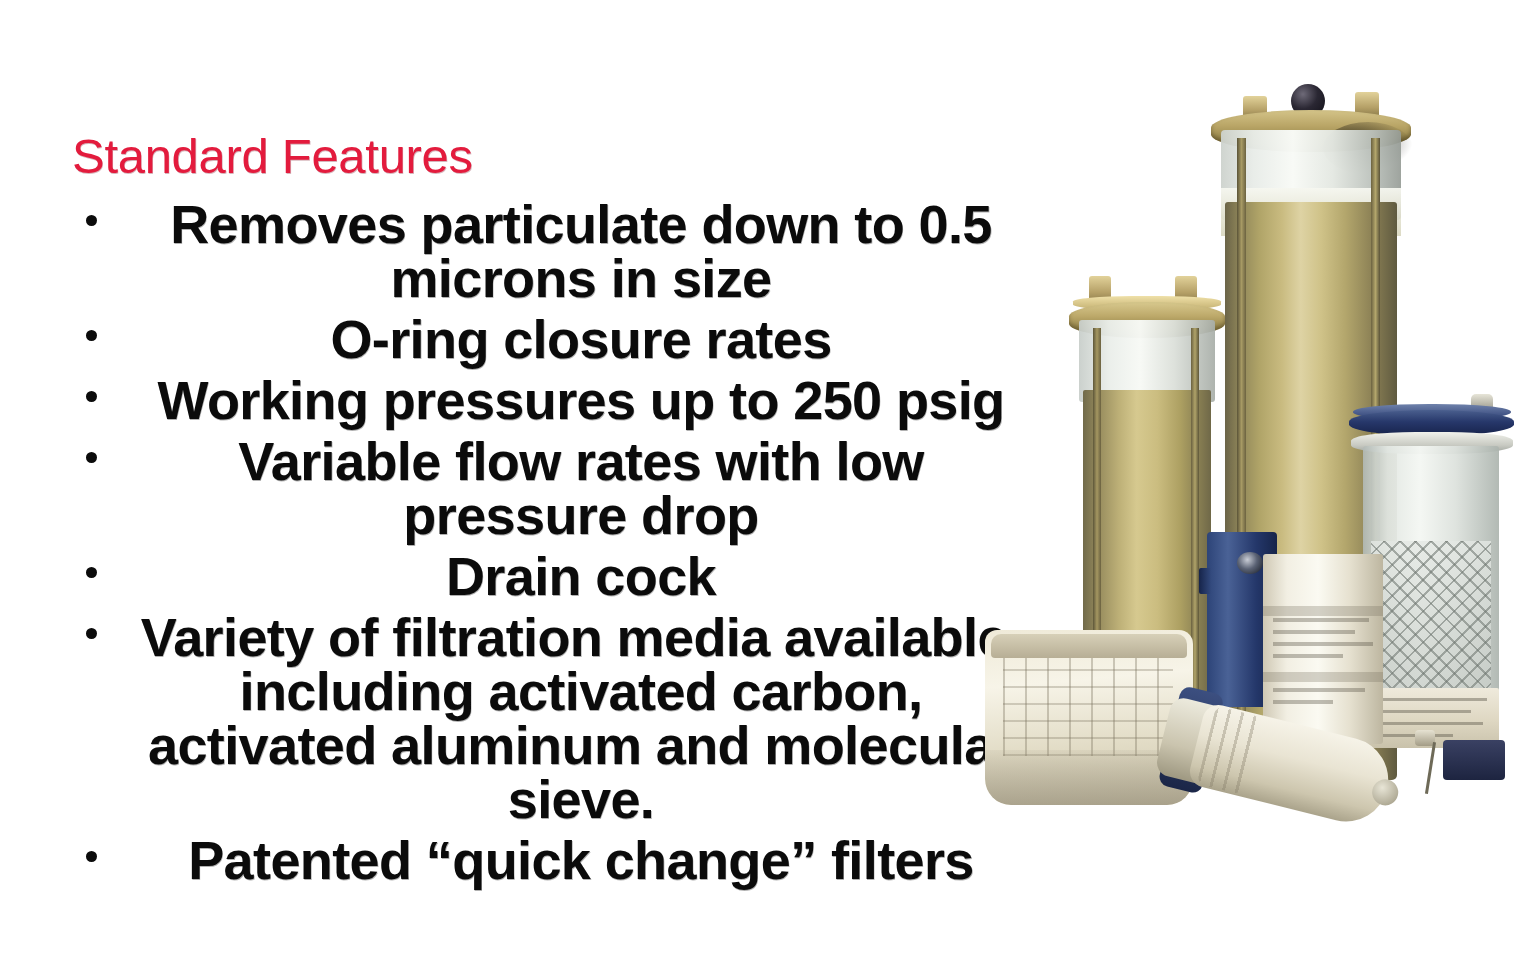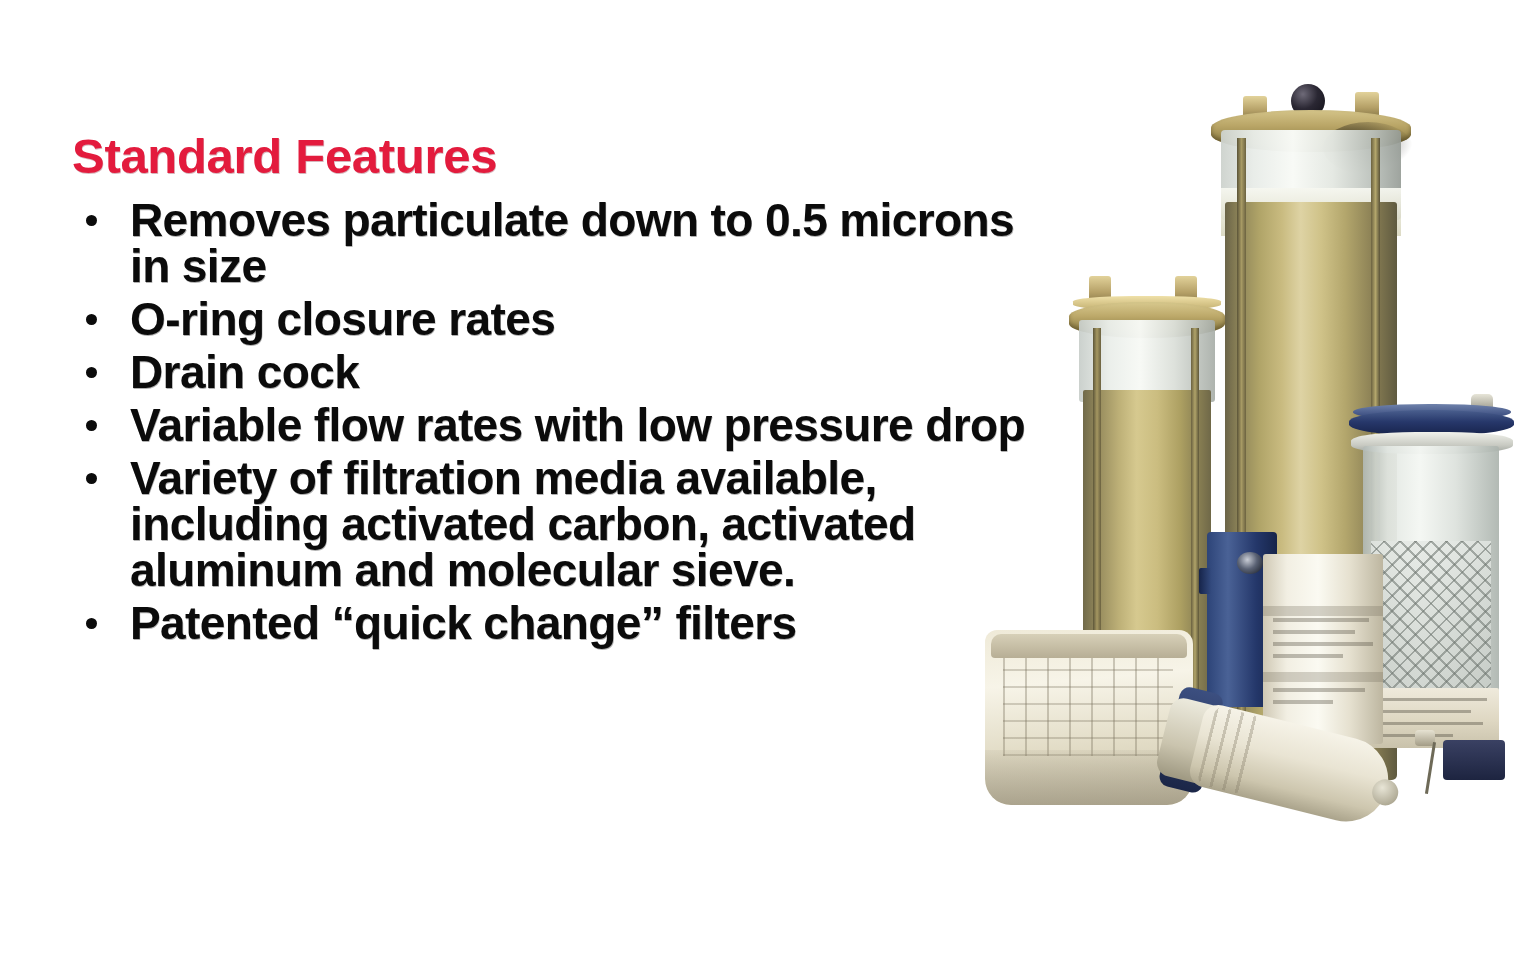--- a/index.html
+++ b/index.html
@@ -16,38 +16,39 @@
   }
 
   
   #text-col {
     position:absolute;
     left:72px; top:132px;
     width:960px;
   }
   #page-title {
     font-size:49px;
-    font-weight:bold;
+    font-weight:normal;
     color:#e31b3d;
     letter-spacing:-0.3px;
     line-height:1.0;
     margin-bottom:16px;
     text-shadow:0.6px 0.6px 0 rgba(120,10,30,0.30);
   }
   ul#feature-list { list-style:none; }
   li.feature-item {
     position:relative;
     padding-left:58px;
     margin-bottom:7px;
-    font-size:46px;
+    font-size:54px;
     font-weight:bold;
     line-height:1.0;
     color:#0b0b0b;
     letter-spacing:-0.6px;
     text-shadow:0.55px 0.55px 0 rgba(30,30,30,0.35);
+    text-align:center;
   }
   li.feature-item .bullet-dot {
     position:absolute;
     left:14px; top:18px;
     width:11px; height:11px;
     border-radius:50%;
     background:#0b0b0b;
   }
   li.feature-item .ftxt { display:block; }
 
@@ -319,29 +320,33 @@
       <li class="feature-item">
         <span class="bullet-dot"></span>
         <span class="ftxt">Removes particulate down to 0.5 microns in size</span>
       </li>
 
       <li class="feature-item">
         <span class="bullet-dot"></span>
         <span class="ftxt">O-ring closure rates</span>
       </li>
 
+      <li class="feature-item">
+        <span class="bullet-dot"></span>
+        <span class="ftxt">Working pressures up to 250 psig</span>
+      </li>
+
+      <li class="feature-item">
+        <span class="bullet-dot"></span>
+        <span class="ftxt">Variable flow rates with low pressure drop</span>
+      </li>
 
       <li class="feature-item">
         <span class="bullet-dot"></span>
         <span class="ftxt">Drain cock</span>
-      </li>
-
-      <li class="feature-item">
-        <span class="bullet-dot"></span>
-        <span class="ftxt">Variable flow rates with low pressure drop</span>
       </li>
 
       <li class="feature-item">
         <span class="bullet-dot"></span>
         <span class="ftxt">Variety of filtration media available, including activated carbon, activated aluminum and molecular sieve.</span>
       </li>
 
       <li class="feature-item">
         <span class="bullet-dot"></span>
         <span class="ftxt">Patented “quick change” filters</span>

